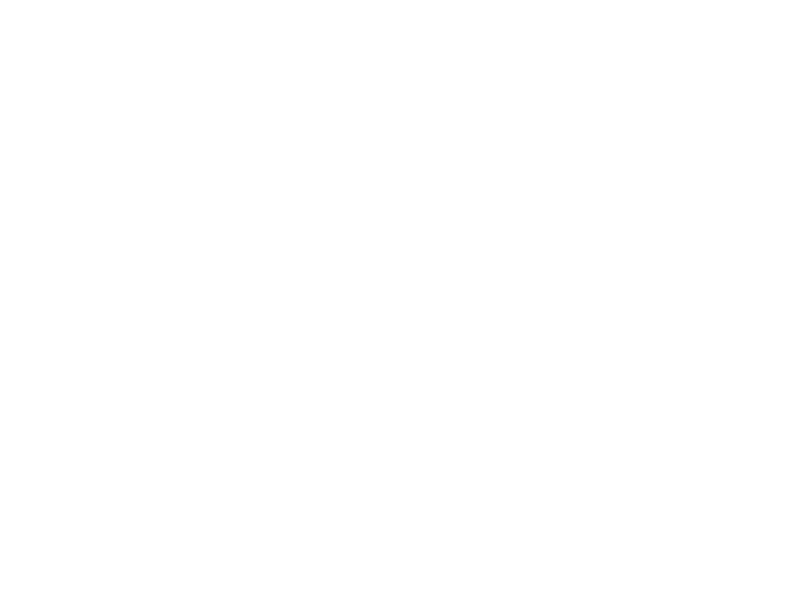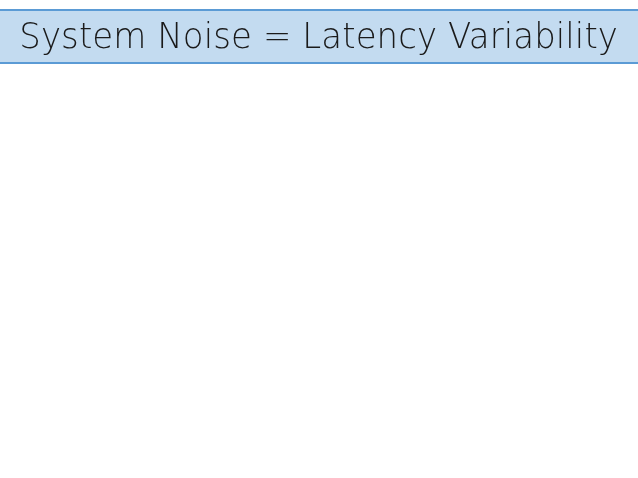--- a/index.html
+++ b/index.html
@@ -67,21 +67,18 @@
     top: 16px;
     width: 558px;
     height: 380px;
   }
 </style>
 </head>
 <body>
 
 <div class="slide">
 
-  <div class="title-banner">
-    <div class="title-text">System Noise = Latency Variability</div>
-  </div>
 
   <div class="slide-body">
     <div class="content-placeholder"></div>
   </div>
 
 </div>
 
 </body></html>

